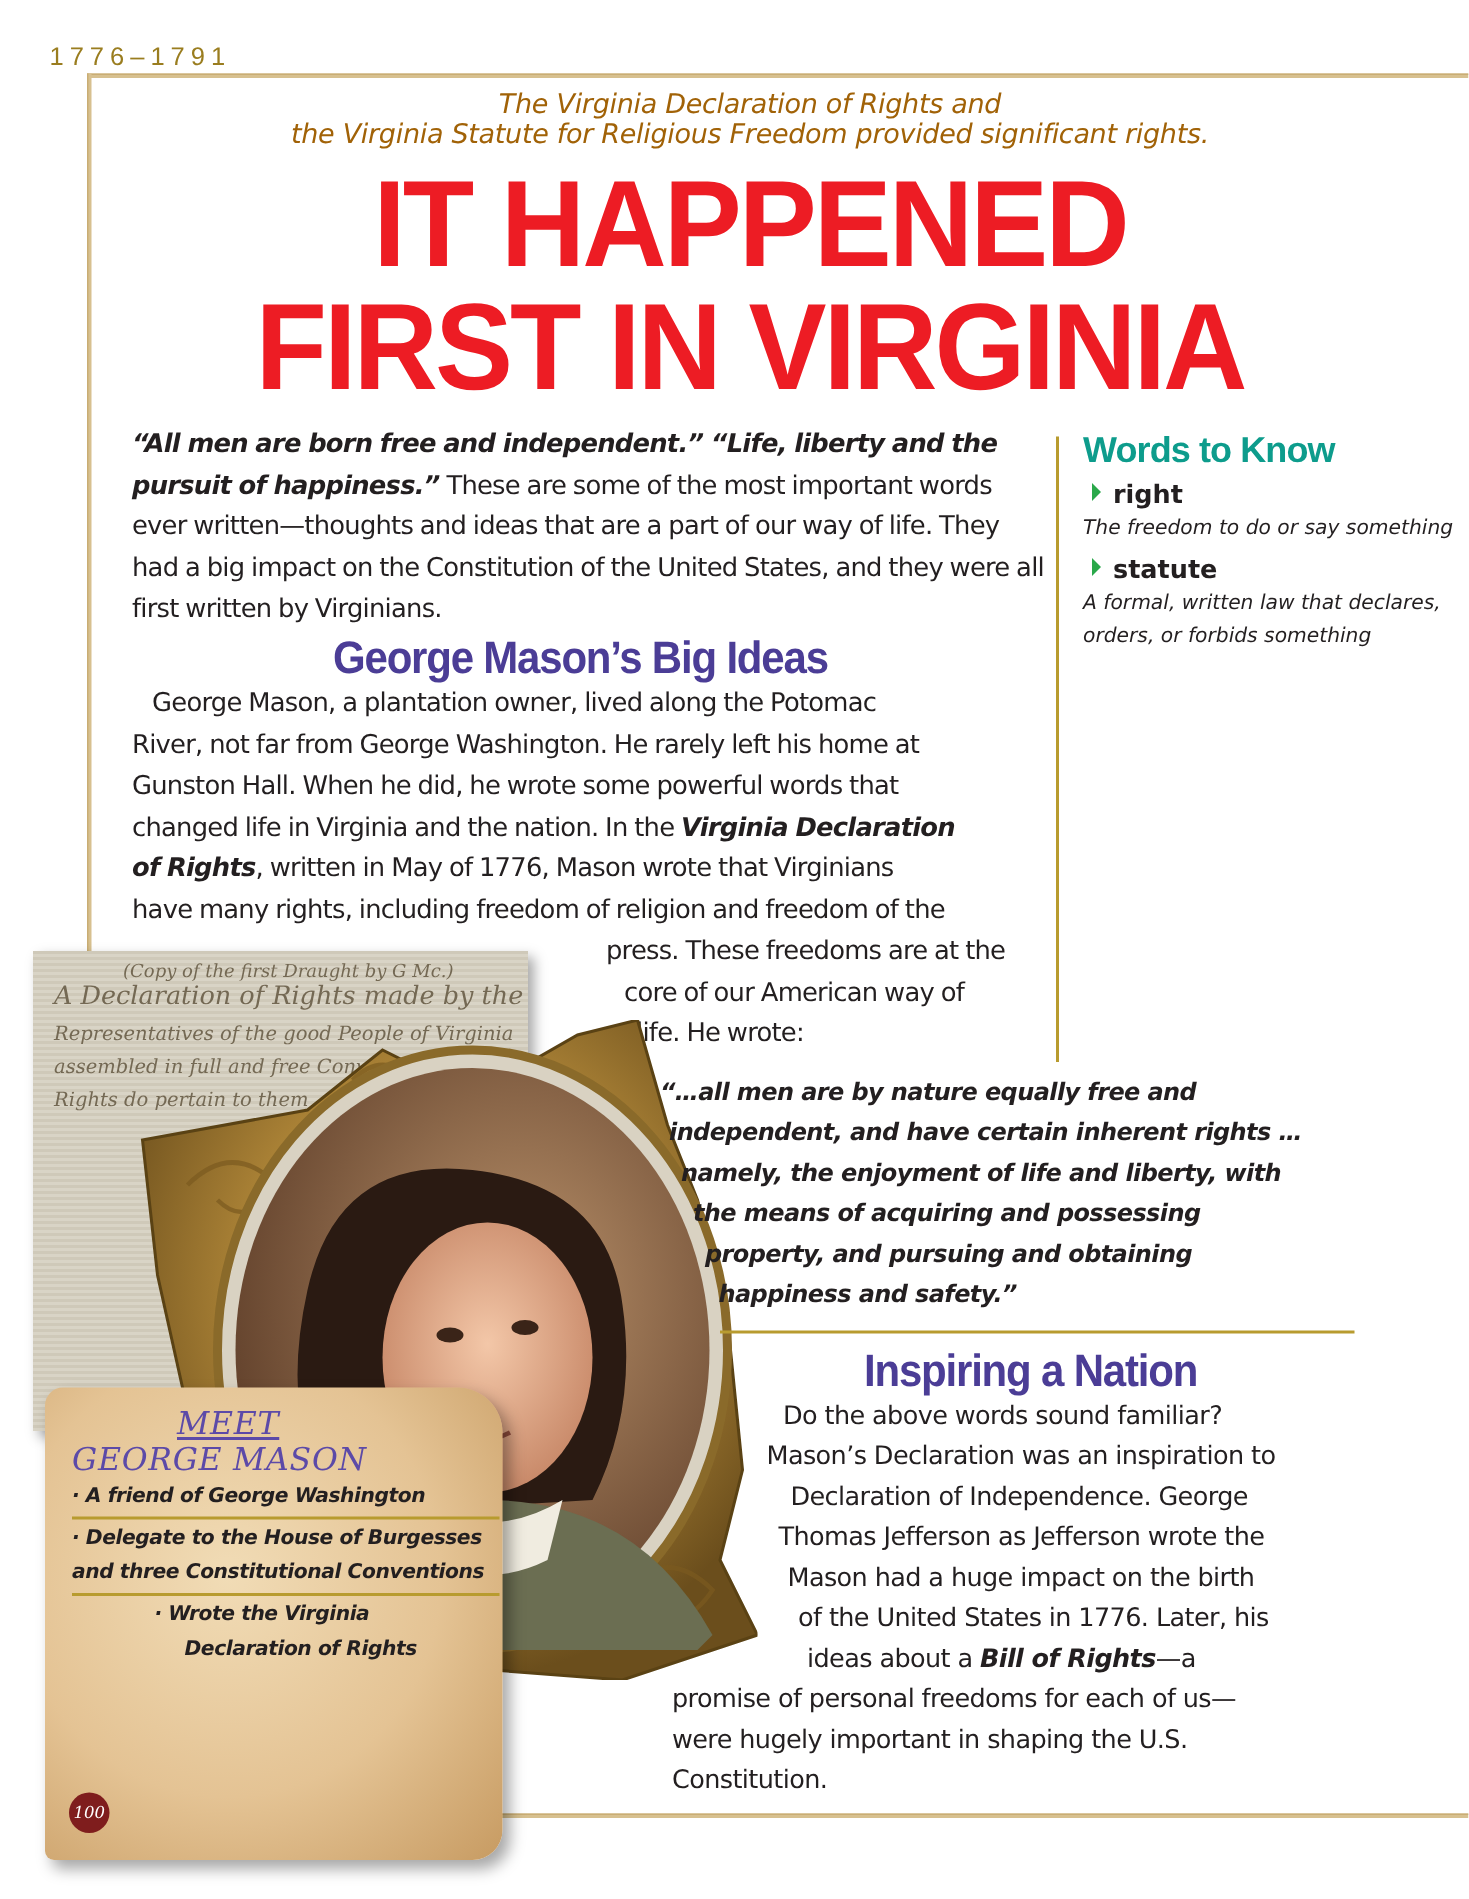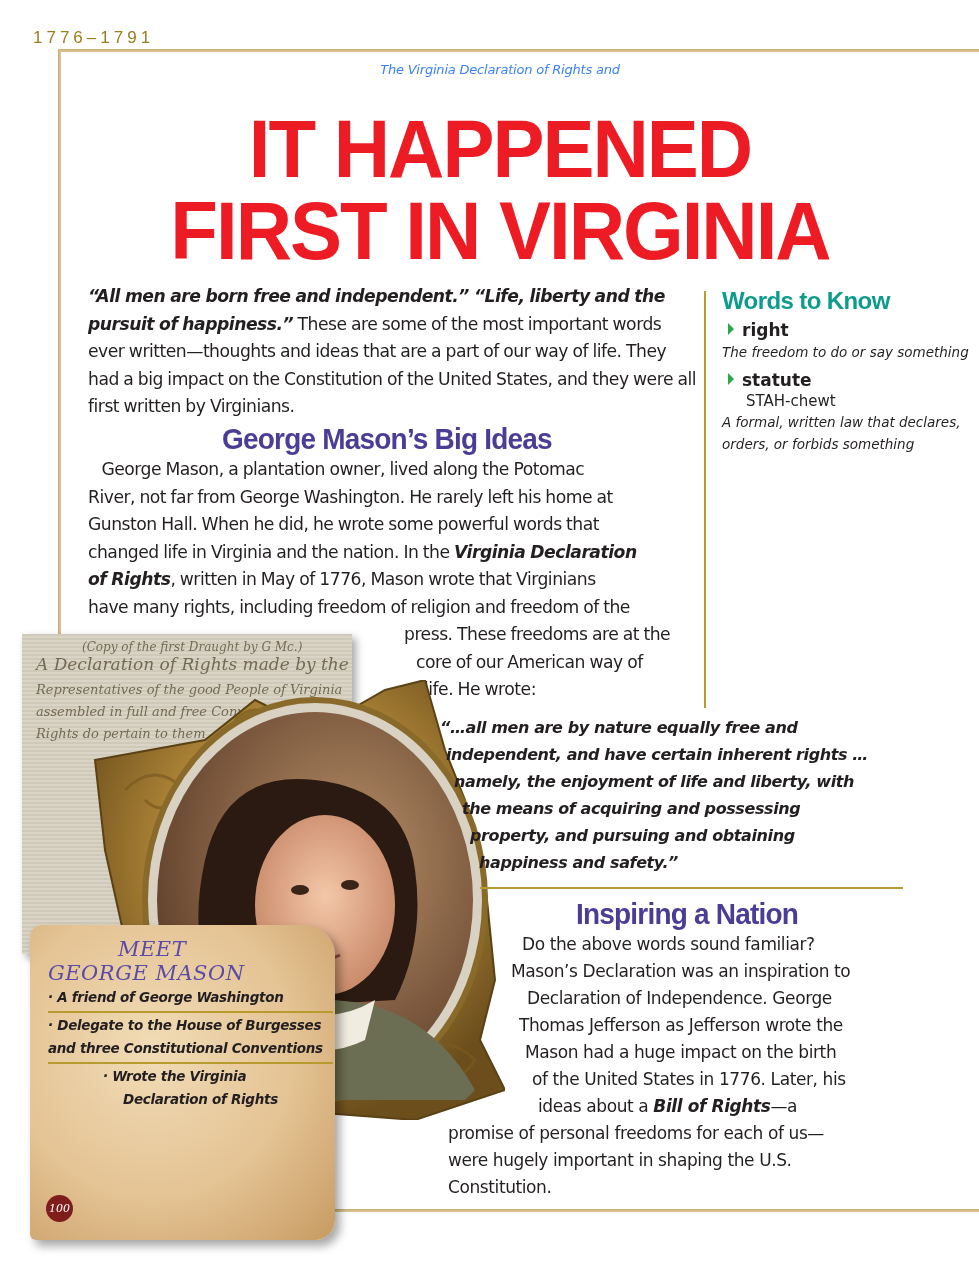--- a/index.html
+++ b/index.html
@@ -10,22 +10,22 @@
     position: absolute; left: 33px; top: 28px;
     font-family: "Liberation Sans", sans-serif; font-size: 17px; letter-spacing: 4px;
     color: #9a7d1f;
   }
   .frame-top { position: absolute; left: 58px; top: 49px; width: 921px; height: 3px; background: #d7c08f; border-top: 1px solid #c9ad74; }
   .frame-left { position: absolute; left: 58px; top: 49px; width: 3px; height: 1163px; background: #d7c08f; border-left: 1px solid #c9ad74; }
   .frame-bottom { position: absolute; left: 58px; top: 1209px; width: 921px; height: 3px; background: #d7c08f; border-top: 1px solid #c9ad74; }
 
   .subtitle {
     position: absolute; left: 180px; top: 60px; width: 640px; text-align: center;
-    font-family: "DejaVu Sans", sans-serif; font-style: italic; font-size: 13px; line-height: 20px;
-    color: #3b82f6; letter-spacing: -0.2px;
+    font-family: "DejaVu Sans", sans-serif; font-style: italic; font-size: 18px; line-height: 20px;
+    color: #a16207; letter-spacing: -0.2px;
   }
   .headline {
     position: absolute; left: 80px; top: 108px; width: 840px; text-align: center;
     font-family: "Liberation Sans", sans-serif; font-weight: bold; font-size: 78px; line-height: 78px;
     color: #ed1c24; letter-spacing: -2px; transform: scaleY(1.05); transform-origin: top;
   }
   .headline span { display: block; }
 
   .intro {
     position: absolute; left: 88px; top: 283px; width: 612px;
@@ -94,21 +94,21 @@
     position: absolute; left: 30px; top: 925px; width: 305px; height: 315px;
     background: radial-gradient(ellipse at 40% 40%, #f1dcb6 0%, #e4c394 55%, #c79b62 100%);
     border-radius: 12px 30px 20px 6px;
     box-shadow: 5px 6px 10px rgba(0,0,0,0.35);
   }
   .scroll-inner { position: absolute; left: 18px; top: 12px; width: 285px; }
   .meet-title {
     font-family: "DejaVu Serif", serif; font-style: italic; font-size: 21px; line-height: 24px;
     color: #5c4aa8; letter-spacing: 0.5px;
   }
-  .meet-title .t1 { display: block; padding-left: 70px; }
+  .meet-title .t1 { display: block; padding-left: 70px; text-decoration: underline; }
   .meet-item {
     font-family: "DejaVu Sans", sans-serif; font-style: italic; font-weight: bold; font-size: 13.5px;
     line-height: 23px; color: #231f20; letter-spacing: -0.3px; border-bottom: 2px solid #b89b2f;
     padding: 1px 0 2px 0; white-space: nowrap;
   }
   .meet-item:last-child { border-bottom: none; }
 
   .page-num {
     position: absolute; left: 46px; top: 1195px; width: 27px; height: 27px; border-radius: 50%;
     background: #7f1d1d; color: #ffffff; font-family: "DejaVu Serif", serif; font-style: italic;
@@ -118,20 +118,21 @@
 </head>
 <body>
 
 <div class="era-label">1776–1791</div>
 <div class="frame-top"></div>
 <div class="frame-left"></div>
 <div class="frame-bottom"></div>
 
 <div class="subtitle">
   <div>The Virginia Declaration of Rights and</div>
+  <div>the Virginia Statute for Religious Freedom provided significant rights.</div>
 </div>
 
 <h1 class="headline">
   <span>IT HAPPENED</span>
   <span>FIRST IN VIRGINIA</span>
 </h1>
 
 <div class="intro">
   <b>“All men are born free and independent.” “Life, liberty and the pursuit of happiness.”</b><span> These are some of the most important words ever written—thoughts and ideas that are a part of our way of life. They had a big impact on the Constitution of the United States, and they were all first written by Virginians.</span>
 </div>
@@ -150,21 +151,20 @@
   <span class="line" style="padding-left:336px">life. He wrote:</span>
 </div>
 
 <div class="vrule"></div>
 
 <aside class="words">
   <div class="words-title">Words to Know</div>
   <div class="term"><span class="arrow"></span><span>right</span></div>
   <div class="def">The freedom to do or say something</div>
   <div class="term"><span class="arrow"></span><span>statute</span></div>
-  <div class="pron">STAH-chewt</div>
   <div class="def">A formal, written law that declares, orders, or forbids something</div>
 </aside>
 
 <div class="manuscript">
   <div class="script" style="top:6px;left:60px;font-size:12px">(Copy of the first Draught by G Mc.)</div>
   <div class="script" style="top:20px;font-size:17px">A Declaration of Rights made by the</div>
   <div class="script" style="top:48px;font-size:13px">Representatives of the good People of Virginia</div>
   <div class="script" style="top:70px;font-size:13px">assembled in full and free Convention</div>
   <div class="script" style="top:92px;font-size:13px">Rights do pertain to them</div>
 </div>

